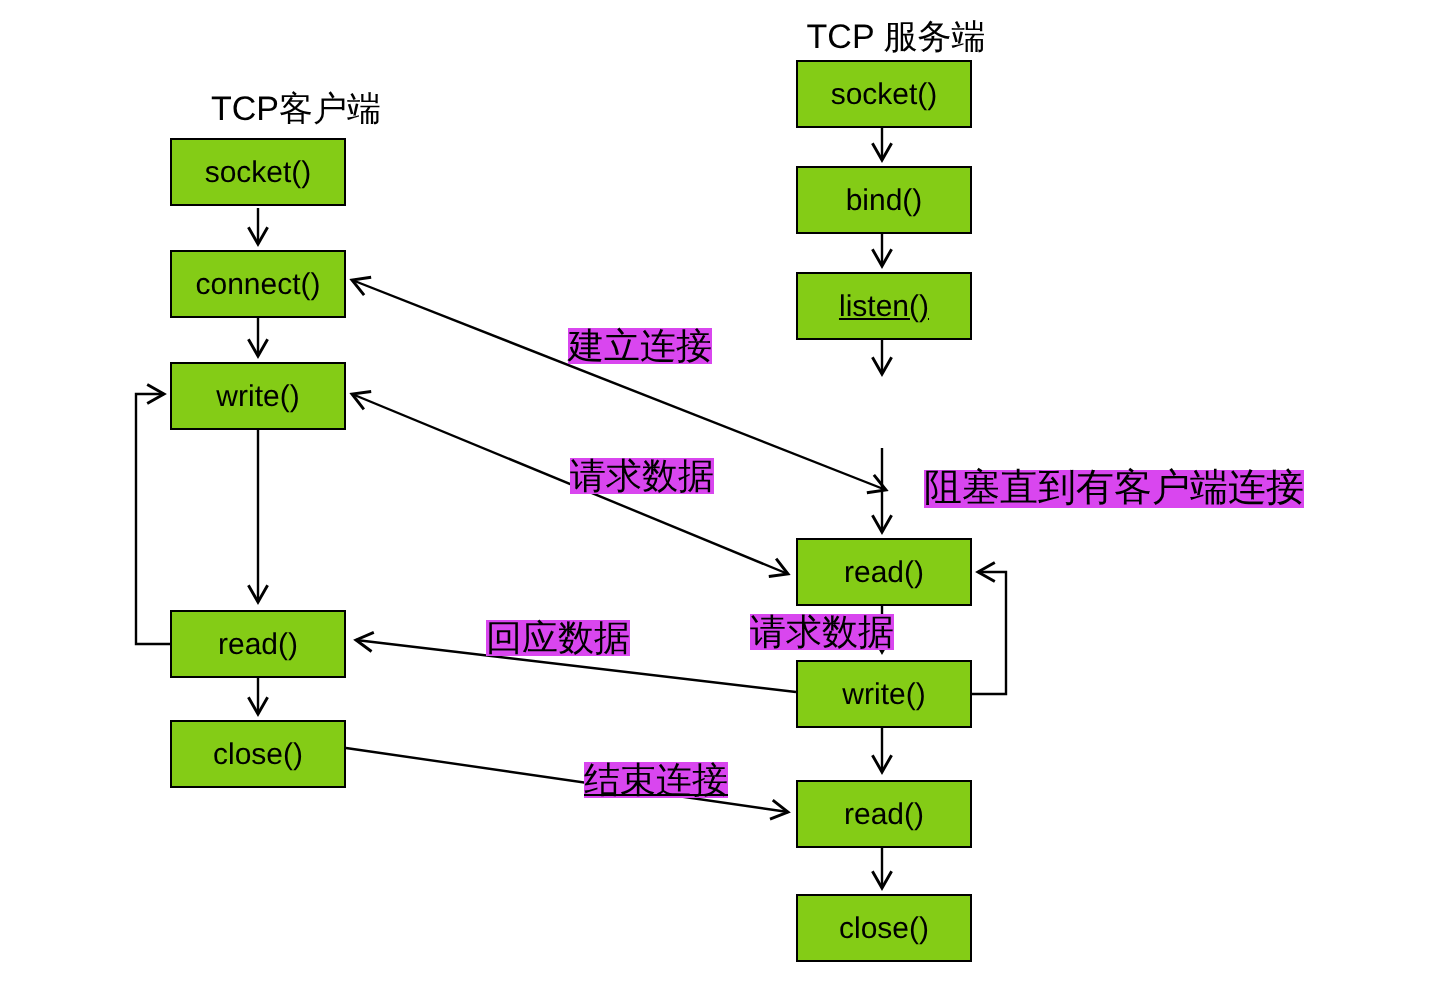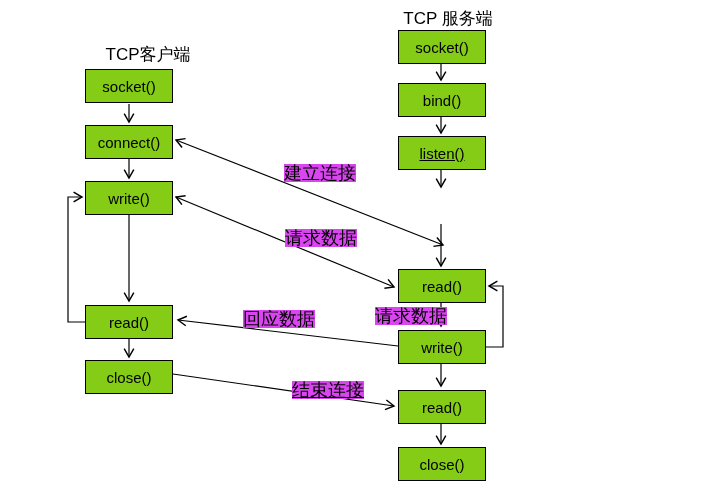--- a/index.html
+++ b/index.html
@@ -97,17 +97,18 @@
   <div class="box" style="left:398px; top:30px;">socket()</div>
   <div class="box" style="left:398px; top:83px;">bind()</div>
   <div class="box" style="left:398px; top:136px;text-decoration:underline;">listen()</div>
   <div class="box" style="left:398px; top:269px;">read()</div>
   <div class="box" style="left:398px; top:330px;">write()</div>
   <div class="box" style="left:398px; top:390px;">read()</div>
   <div class="box" style="left:398px; top:447px;">close()</div>
 
   <div class="edge-label" style="left:284px; top:164px;">建立连接</div>
   <div class="edge-label" style="left:285px; top:229px;">请求数据</div>
+  <div class="edge-label" style="left:462px; top:235px; font-size:19px;">阻塞直到有客户端连接</div>
   <div class="edge-label" style="left:375px; top:307px;">请求数据</div>
   <div class="edge-label" style="left:243px; top:310px;">回应数据</div>
   <div class="edge-label" style="left:292px; top:381px;text-decoration:underline;">结束连接</div>
 
 </div>
 
 </body></html>

